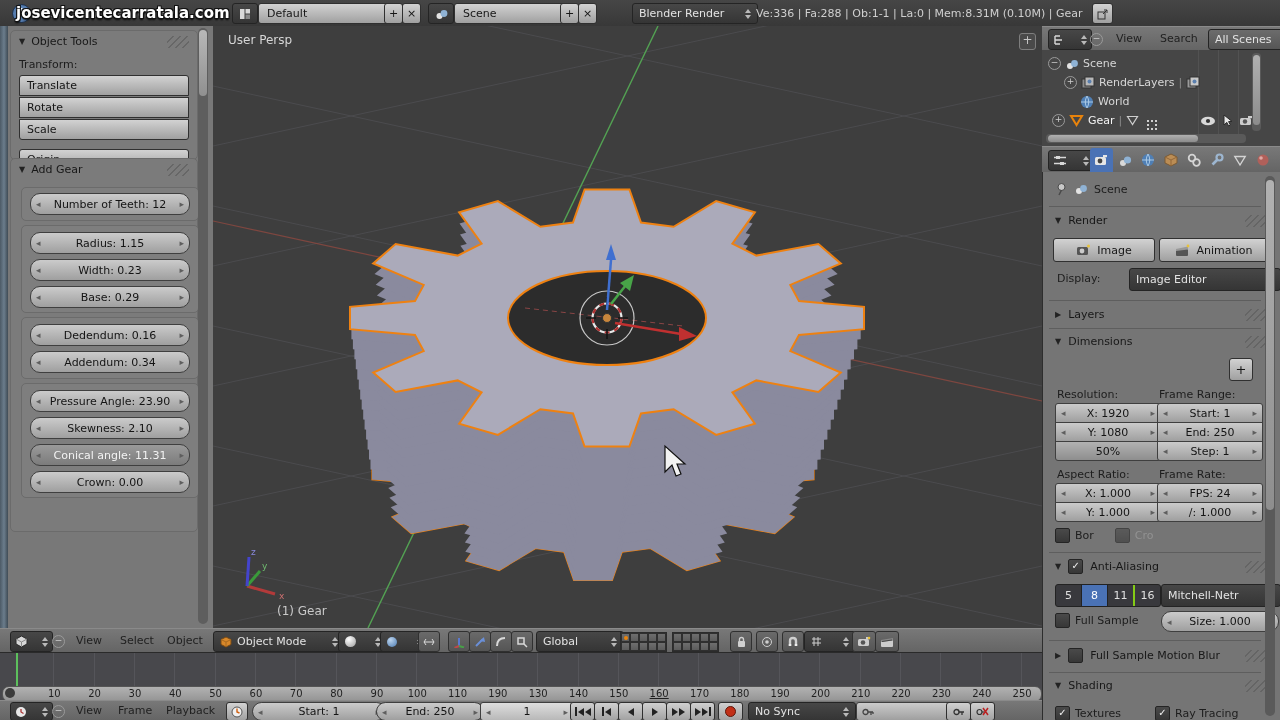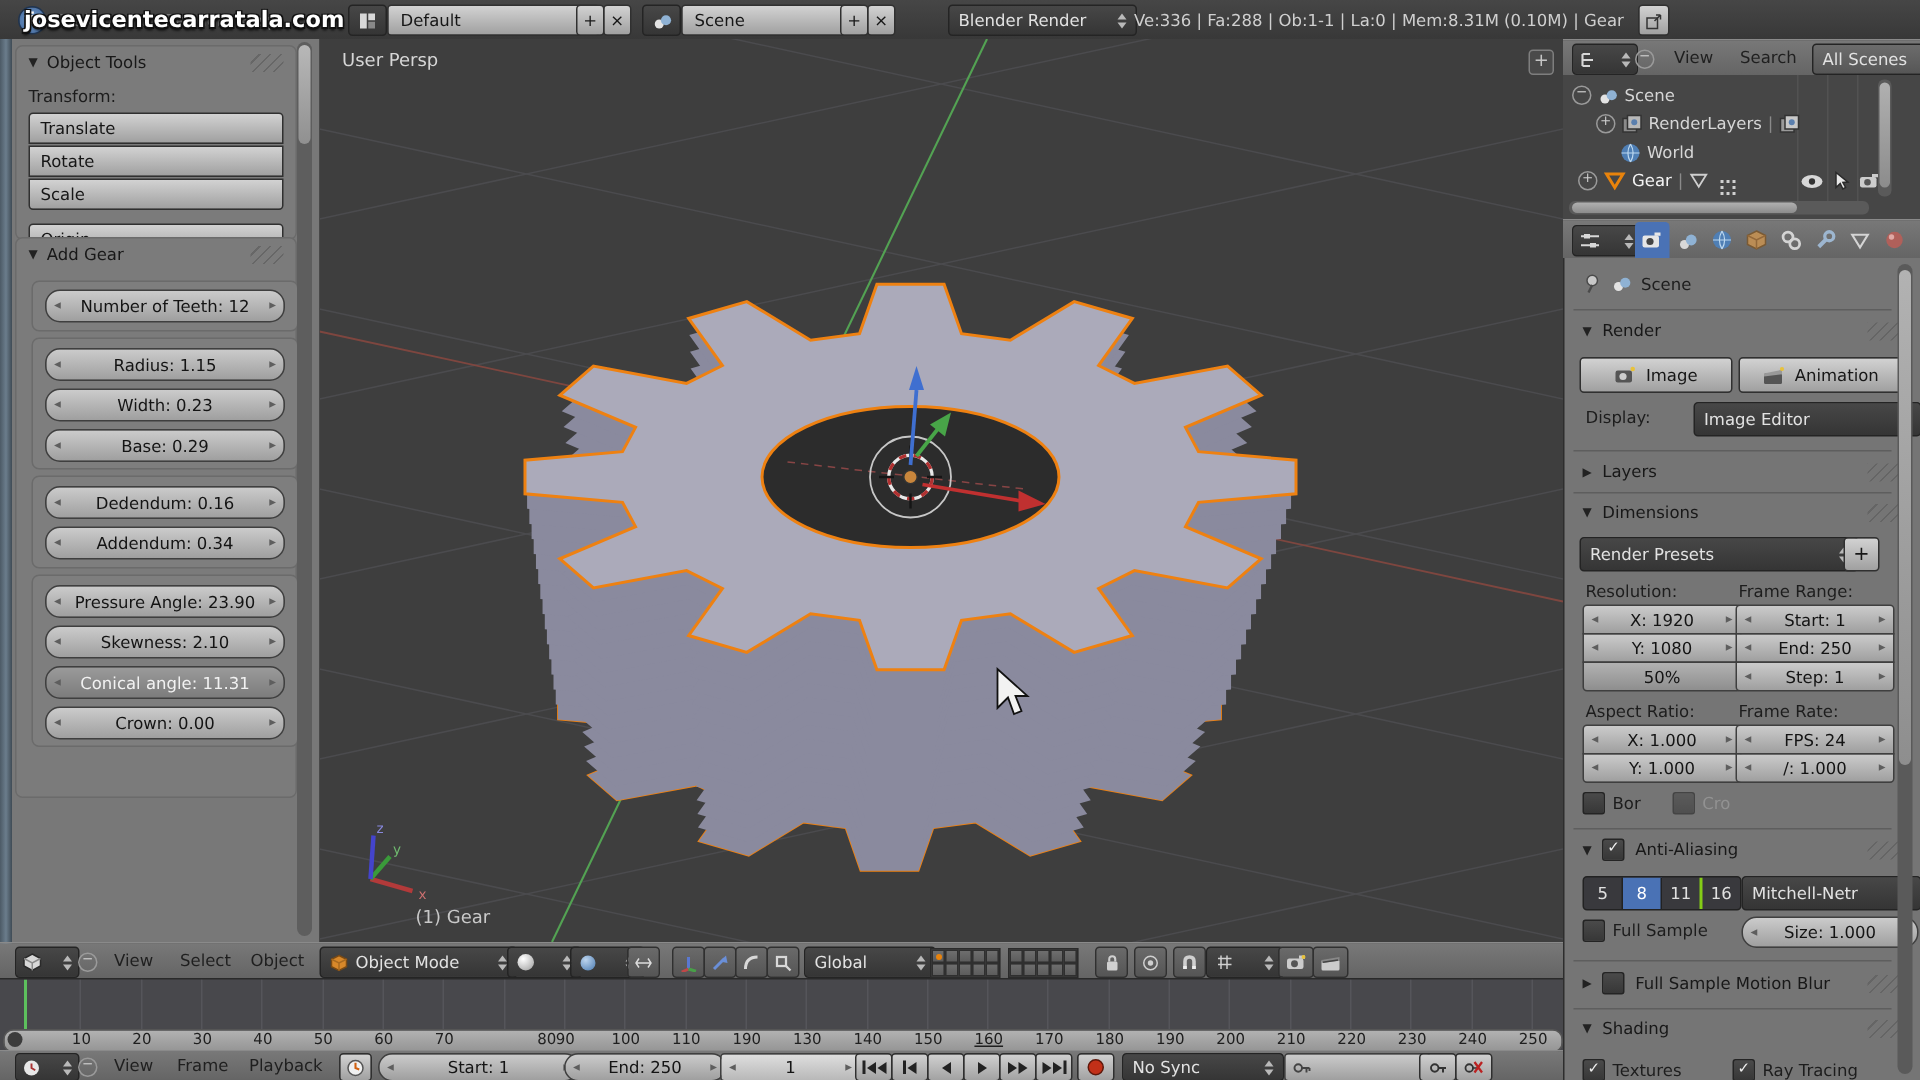--- a/index.html
+++ b/index.html
@@ -447,21 +447,21 @@
     <div style="position:absolute;left:16px;top:0;width:2px;height:33px;background:#5dc05d;"></div>
     <div id="ruler-strip" style="position:absolute;left:2px;top:33px;width:1038px;height:14px;background:linear-gradient(#b2b2b2,#949494);border-radius:7px;border:1px solid #555;">
       <div style="position:absolute;left:2px;top:1px;width:10px;height:10px;border-radius:50%;background:#3c3c3c;"></div>
     <span class="tick-num" style="left: 37.2925px;">10</span>
         <span class="tick-num" style="left: 77.6175px;">20</span>
         <span class="tick-num" style="left: 117.942px;">30</span>
         <span class="tick-num" style="left: 158.267px;">40</span>
         <span class="tick-num" style="left: 198.593px;">50</span>
         <span class="tick-num" style="left: 238.917px;">60</span>
         <span class="tick-num" style="left: 279.243px;">70</span>
-        <span class="tick-num" style="left: 319.567px; margin-left: 28px;">80</span>
+        <span class="tick-num" style="left: 319.567px;">80</span>
         <span class="tick-num" style="left: 359.892px;">90</span>
         <span class="tick-num" style="left: 400.217px;">100</span>
         <span class="tick-num" style="left: 440.542px;">110</span>
         <span class="tick-num" style="left: 480.867px;">190</span>
         <span class="tick-num" style="left: 521.192px;">130</span>
         <span class="tick-num" style="left: 561.517px;">140</span>
         <span class="tick-num" style="left: 601.842px;">150</span>
         <span class="tick-num" style="left: 642.167px; text-decoration: underline;">160</span>
         <span class="tick-num" style="left: 682.492px;">170</span>
         <span class="tick-num" style="left: 722.817px;">180</span>
@@ -770,27 +770,20 @@
       <span class="panel-title">Layers</span>
       <span class="grip" style="margin-left:auto;"></span>
     </div>
     <div class="psep" style="left:6px;width:212px;top:156px;"></div>
 
     <div class="row abs" style="left:12px;top:163px;gap:7px;width:212px;">
       <span class="tri">▼</span>
       <span class="panel-title">Dimensions</span>
       <span class="grip" style="margin-left:auto;"></span>
     </div>
-    <div class="abs dd" style="left:10px;top:186px;width:172px;height:21px;">
-      <span>Render Presets</span>
-      <span class="ud">
-          <i class="u"></i>
-          <i class="d"></i>
-        </span>
-    </div>
     <div class="abs lbtn" style="left:186px;top:186px;width:22px;height:21px;font-size:13px;">+</div>
 
     <span class="abs lab" style="left:14px;top:216px;">Resolution:</span>
     <span class="abs lab" style="left:116px;top:216px;">Frame Range:</span>
 
     <div class="abs slider" style="left:12px;top:231px;width:94px;height:18px;border-radius:3px 3px 0 0;">
         <span class="sa">◂</span>
         <span class="sv">X: 1920</span>
         <span class="sa">▸</span>
       </div>

